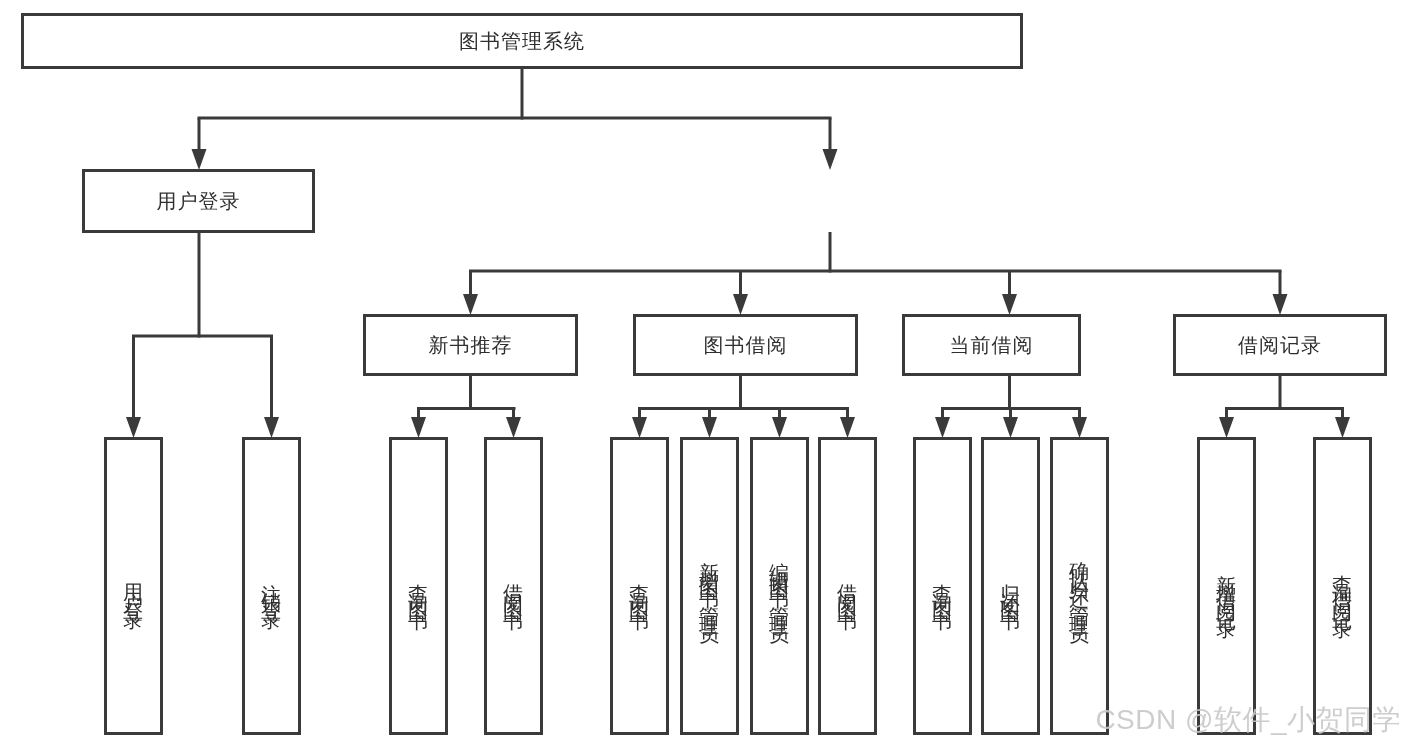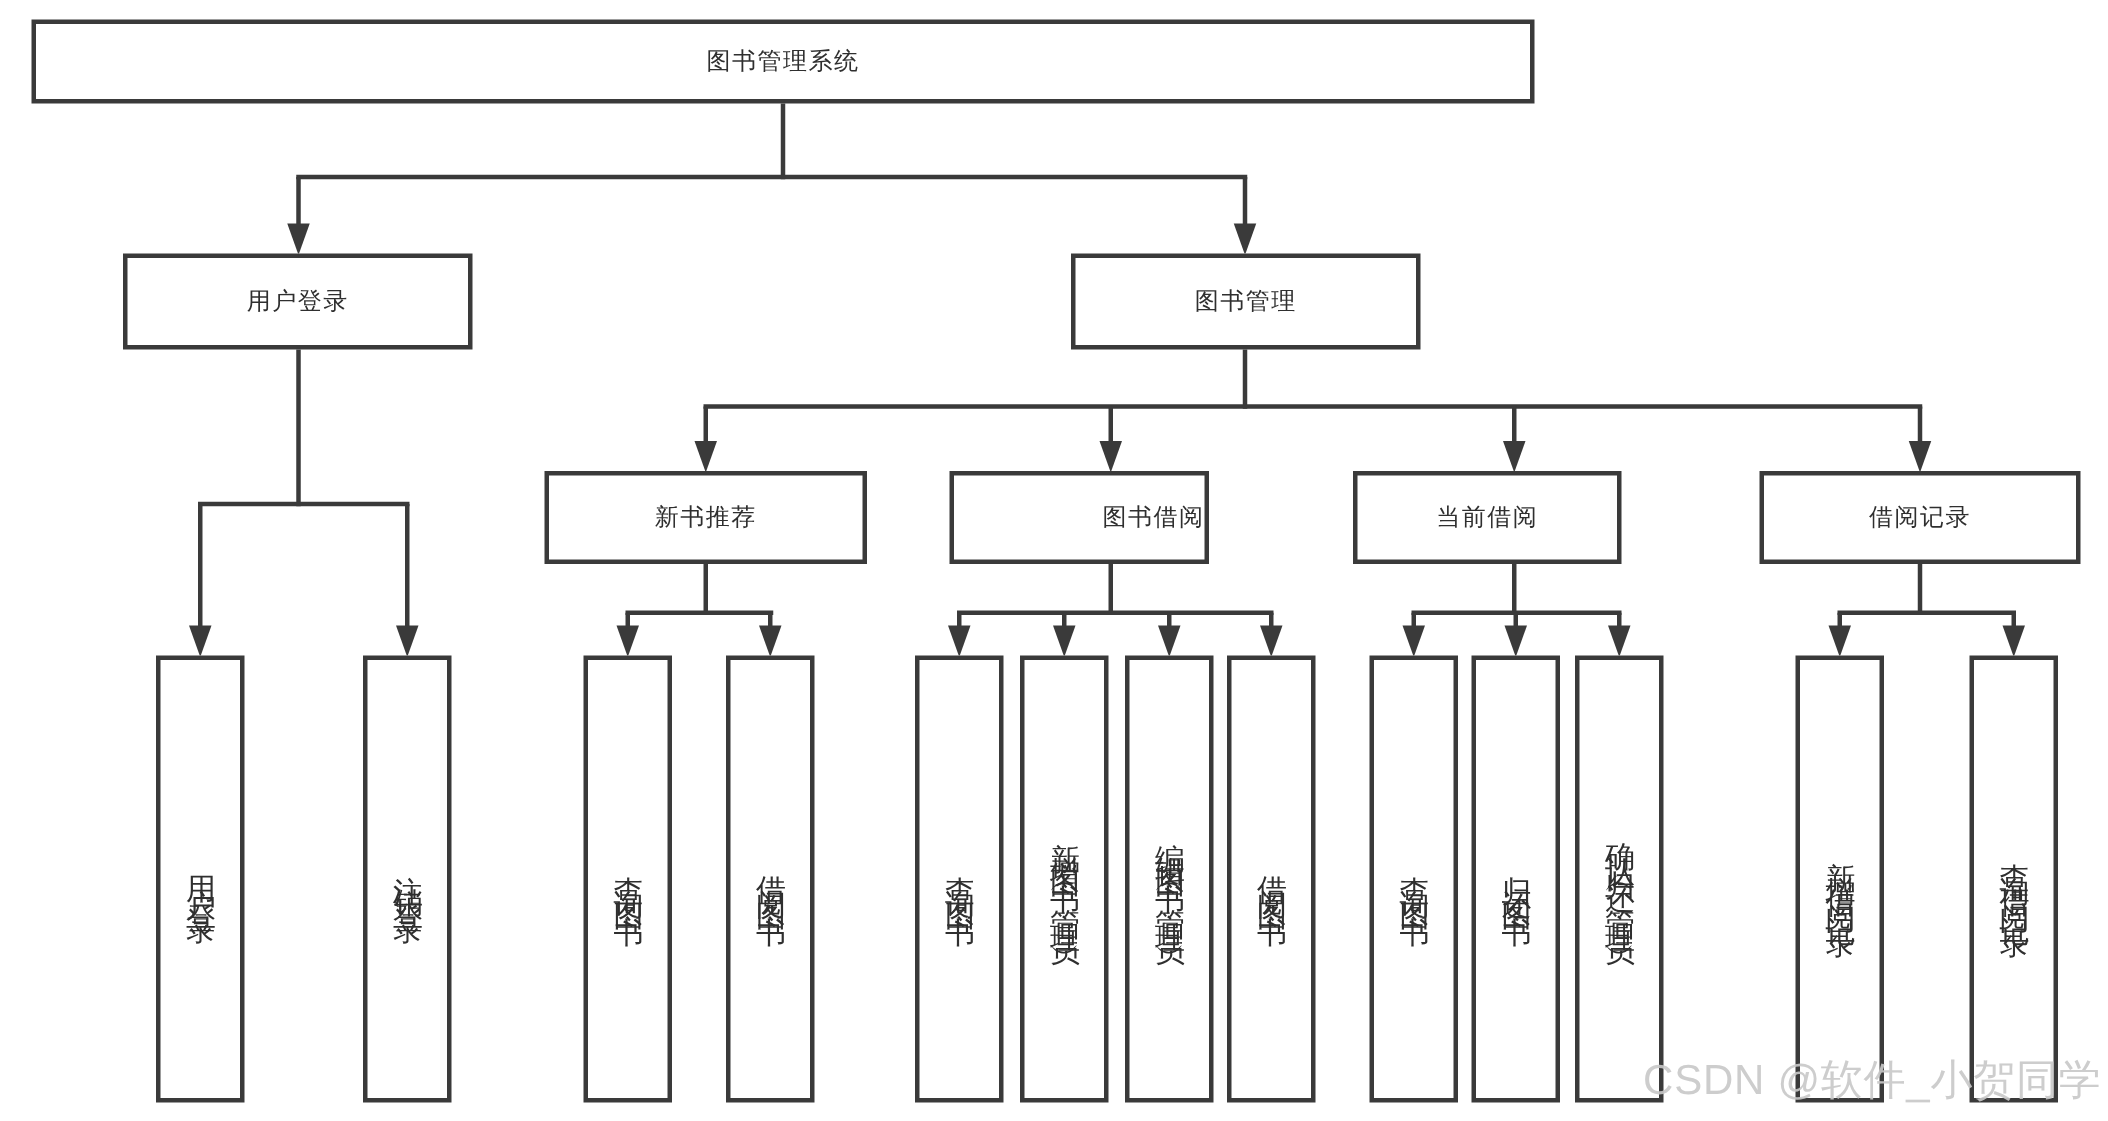--- a/index.html
+++ b/index.html
@@ -11,21 +11,21 @@
     color:#2f2f2f;
     overflow:hidden;
   }
   .connectors{position:absolute;left:0;top:0;width:1405px;height:747px;}
   .box{
     position:absolute;
     box-sizing:border-box;
     border:3px solid #3a3a3a;
     background:#ffffff;
     display:flex;align-items:center;justify-content:center;
-    font-size:16px;
+    font-size:20px;
     letter-spacing:1px;
     color:#2f2f2f;
     z-index:2;
   }
   .leaf{
     position:absolute;
     box-sizing:border-box;
     border:3px solid #3a3a3a;
     background:#ffffff;
     width:59px;height:298px;top:437px;
@@ -127,28 +127,25 @@
     </g>
   </svg>
 
   <div class="box" style="left:21px;top:13px;width:1002px;height:56px;">
     <span>图书管理系统</span>
   </div>
 
   <div class="box" style="left:82px;top:169px;width:233px;height:64px;">
     <span>用户登录</span>
   </div>
-  <div class="box" style="left:714px;top:169px;width:233px;height:64px;">
-    <span>图书管理</span>
-  </div>
 
   <div class="box" style="left:363px;top:314px;width:215px;height:62px;">
     <span>新书推荐</span>
   </div>
-  <div class="box" style="left:633px;top:314px;width:173px;height:62px;justify-content:flex-end;">
+  <div class="box" style="left:633px;top:314px;width:225px;height:62px;">
     <span>图书借阅</span>
   </div>
   <div class="box" style="left:902px;top:314px;width:179px;height:62px;">
     <span>当前借阅</span>
   </div>
   <div class="box" style="left:1173px;top:314px;width:214px;height:62px;">
     <span>借阅记录</span>
   </div>
 
   <div class="leaf" style="left:104px;">

